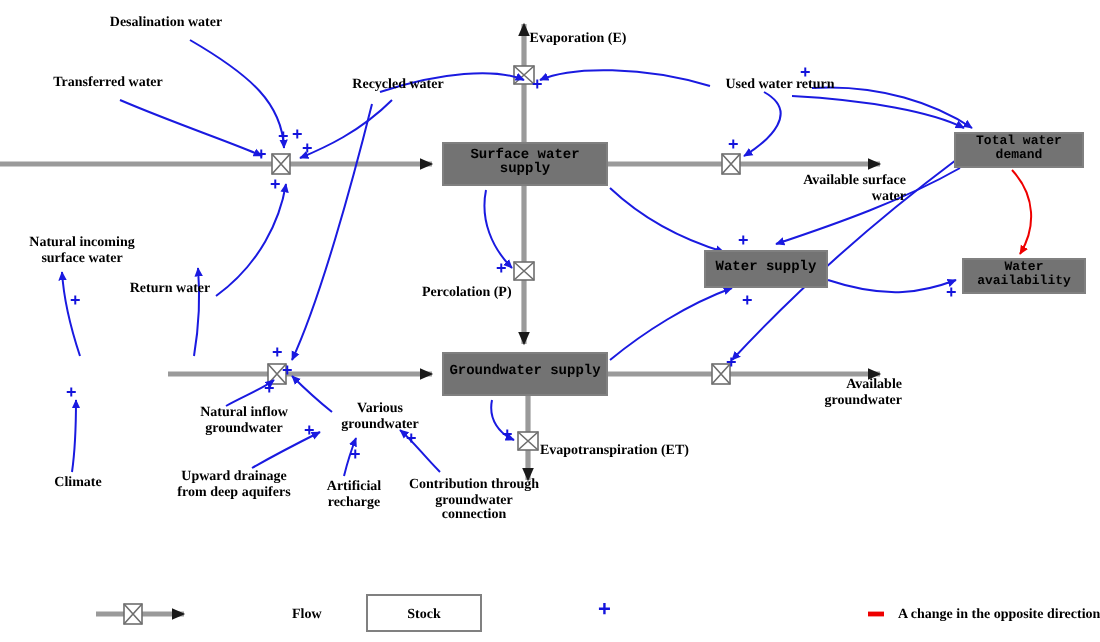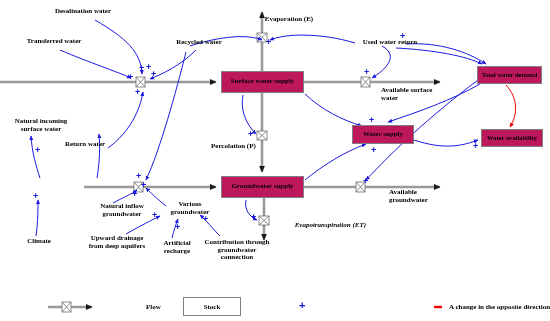--- a/index.html
+++ b/index.html
@@ -22,47 +22,47 @@
     position: absolute;
     left: 0;
     top: 0;
     width: 550px;
     height: 321px;
   }
   .stock-box {
     position: absolute;
     box-sizing: border-box;
     border: 1px solid #808080;
-    background: #be185d;
+    background: #737373;
     display: flex;
     align-items: center;
     justify-content: center;
     text-align: center;
-    font-family: Liberation Serif, serif;
+    font-family: Liberation Mono, monospace;
     font-weight: bold;
     color: #000000;
     line-height: 1.05;
     z-index: 5;
   }
   .var-label {
     position: absolute;
     font-family: "Liberation Serif", serif;
     font-weight: bold;
     color: #000000;
     text-align: center;
     line-height: 1.08;
     white-space: pre-line;
     z-index: 6;
   }
   .flow-label {
     position: absolute;
     font-family: "Liberation Serif", serif;
     font-weight: bold;
     color: #000000;
-    text-align: left;
+    text-align: right;
     line-height: 1.08;
     white-space: pre-line;
     z-index: 6;
   }
   .legend-text {
     position: absolute;
     font-family: "Liberation Serif", serif;
     font-weight: bold;
     color: #000000;
     font-size: 7px;
@@ -243,21 +243,21 @@
 recharge</div>
 
   <div class="var-label" style="left:196px; top:239px; width:82px; font-size:7px;">Contribution through
 groundwater
 connection</div>
 
   <div class="flow-label" style="left:255px; top:16px; width:68px; font-size:7px; text-align:center;">Evaporation (E)</div>
 
   <div class="flow-label" style="left:211px; top:143px; width:66px; font-size:7px; text-align:left;">Percolation (P)</div>
 
-  <div class="flow-label" style="left:270px; top:222px; width:96px; font-size:7px; text-align:right;font-style:italic;">Evapotranspiration (ET)</div>
+  <div class="flow-label" style="left:270px; top:222px; width:96px; font-size:7px; text-align:left;">Evapotranspiration (ET)</div>
 
   <div class="flow-label" style="left:381px; top:87px; width:72px; font-size:7px;">Available surface
 water</div>
 
   <div class="flow-label" style="left:389px; top:189px; width:62px; font-size:7px;">Available
 groundwater</div>
 
   <div class="plus-sign" style="left:139px; top:64px;">+</div>
   <div class="plus-sign" style="left:146px; top:63px;">+</div>
   <div class="plus-sign" style="left:128px; top:73px;">+</div>

